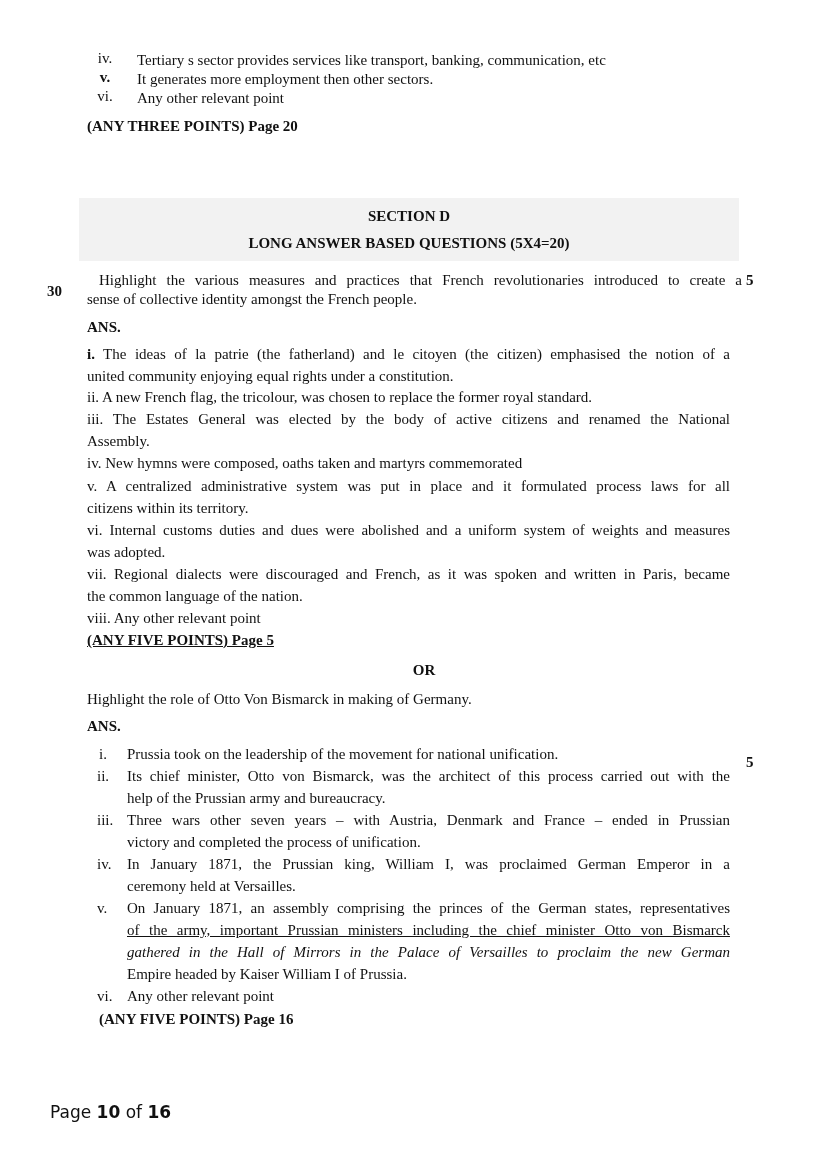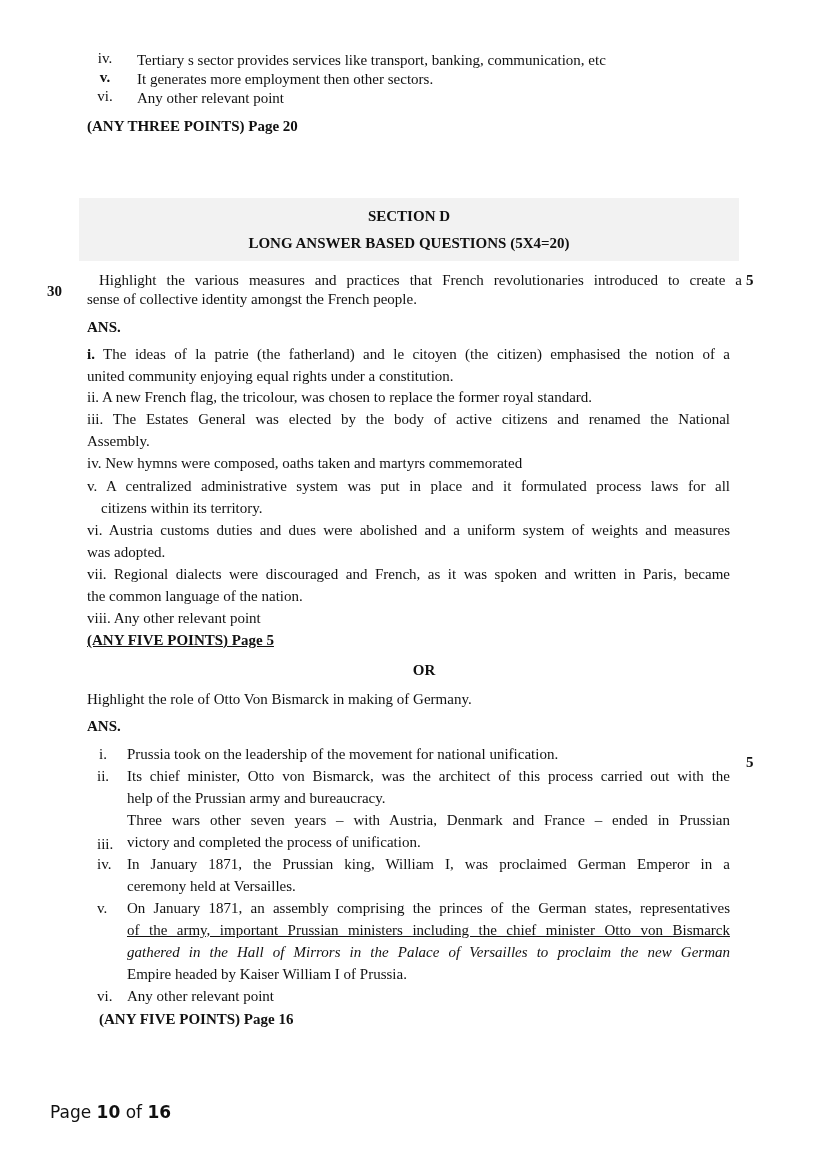--- a/index.html
+++ b/index.html
@@ -39,43 +39,43 @@
 
   <span class="line b" style="left:87px; top:316px;">ANS.</span>
 
   <div class="just" style="left:87px; top:343px; width:643px; line-height:22px;"><b>i.</b><span> The ideas of la patrie (the fatherland) and le citoyen (the citizen) emphasised the notion of a</span></div>
   <span class="line" style="left:87px; top:365px;">united community enjoying equal rights under a constitution.</span>
   <span class="line" style="left:87px; top:386px;">ii. A new French flag, the tricolour, was chosen to replace the former royal standard.</span>
   <span class="just" style="left:87px; top:408px; width:643px; line-height:22px;">iii. The Estates General was elected by the body of active citizens and renamed the National</span>
   <span class="line" style="left:87px; top:430px;">Assembly.</span>
   <span class="line" style="left:87px; top:452px;">iv. New hymns were composed, oaths taken and martyrs commemorated</span>
   <span class="just" style="left:87px; top:475px; width:643px; line-height:22px;">v. A centralized administrative system was put in place and it formulated process laws for all</span>
-  <span class="line" style="left:87px; top:497px;margin-left:14px;">citizens within its territory.</span>
-  <span class="just" style="left:87px; top:519px; width:643px; line-height:22px;">vi. Austria customs duties and dues were abolished and a uniform system of weights and measures</span>
+  <span class="line" style="left:87px; top:497px;">citizens within its territory.</span>
+  <span class="just" style="left:87px; top:519px; width:643px; line-height:22px;">vi. Internal customs duties and dues were abolished and a uniform system of weights and measures</span>
   <span class="line" style="left:87px; top:541px;">was adopted.</span>
   <span class="just" style="left:87px; top:563px; width:643px; line-height:22px;">vii. Regional dialects were discouraged and French, as it was spoken and written in Paris, became</span>
   <span class="line" style="left:87px; top:585px;">the common language of the nation.</span>
   <span class="line" style="left:87px; top:607px;">viii. Any other relevant point</span>
   <span class="line b" style="left:87px; top:629px;text-decoration:underline;">(ANY FIVE POINTS) Page 5</span>
 
   <span class="line b" style="left:0; width:848px; text-align:center; top:659px;">OR</span>
 
   <span class="line" style="left:87px; top:688px;">Highlight the role of Otto Von Bismarck in making of Germany.</span>
   <span class="line b" style="left:87px; top:715px;">ANS.</span>
 
   <span class="line b" style="left:746px; top:751px;">5</span>
 
   <span class="line" style="left:99px; top:743px;">i.</span>
   <span class="line" style="left:127px; top:743px;">Prussia took on the leadership of the movement for national unification.</span>
 
   <span class="line" style="left:97px; top:765px;">ii.</span>
   <span class="just" style="left:127px; top:765px; width:603px; line-height:22px;">Its chief minister, Otto von Bismarck, was the architect of this process carried out with the</span>
   <span class="line" style="left:127px; top:787px;">help of the Prussian army and bureaucracy.</span>
 
-  <span class="line" style="left:97px; top:809px;margin-top:24px;">iii.</span>
+  <span class="line" style="left:97px; top:809px;">iii.</span>
   <span class="just" style="left:127px; top:809px; width:603px; line-height:22px;">Three wars other seven years – with Austria, Denmark and France – ended in Prussian</span>
   <span class="line" style="left:127px; top:831px;">victory and completed the process of unification.</span>
 
   <span class="line" style="left:97px; top:853px;">iv.</span>
   <span class="just" style="left:127px; top:853px; width:603px; line-height:22px;"> In January 1871, the Prussian king, William I, was proclaimed German Emperor in a</span>
   <span class="line" style="left:127px; top:875px;">ceremony held at Versailles.</span>
 
   <span class="line" style="left:97px; top:897px;">v.</span>
   <span class="just" style="left:127px; top:897px; width:603px; line-height:22px;">On January 1871, an assembly comprising the princes of the German states, representatives</span>
   <span class="just" style="left:127px; top:919px; width:603px; line-height:22px;text-decoration:underline;">of the army, important Prussian ministers including the chief minister Otto von Bismarck</span>

